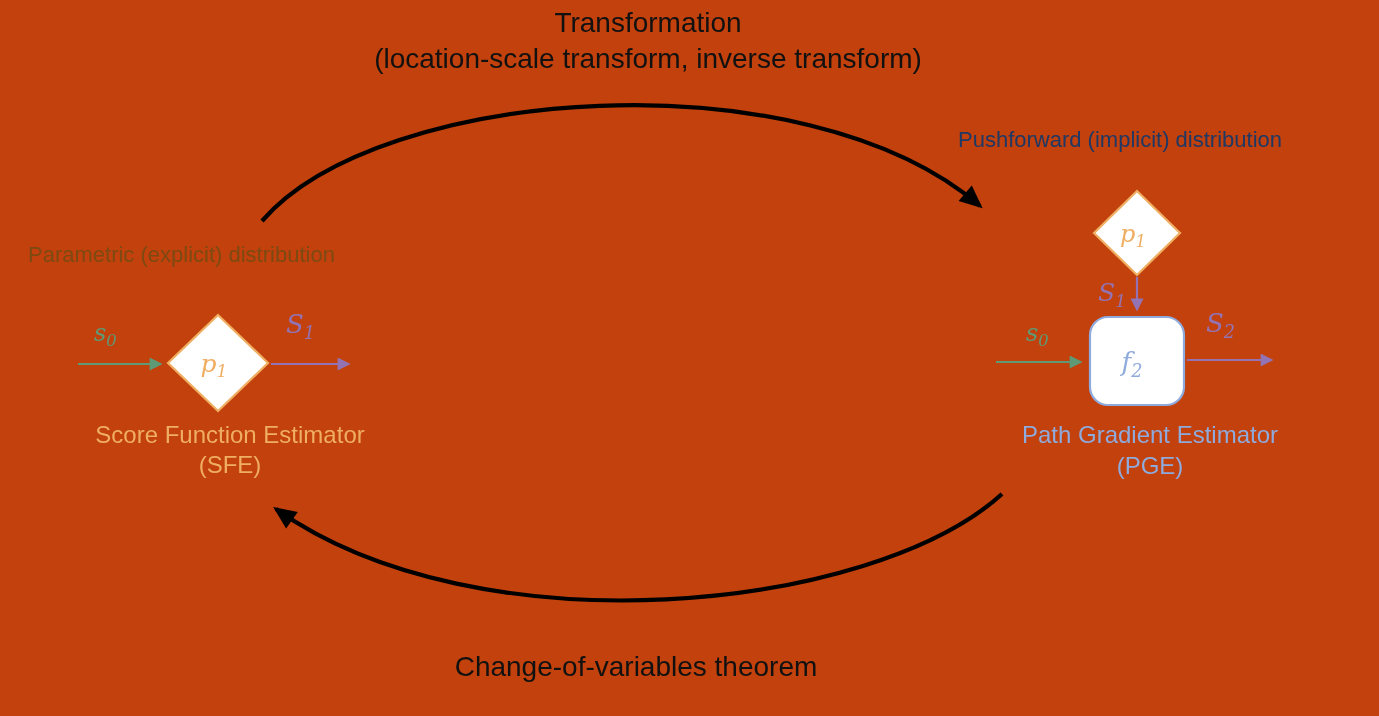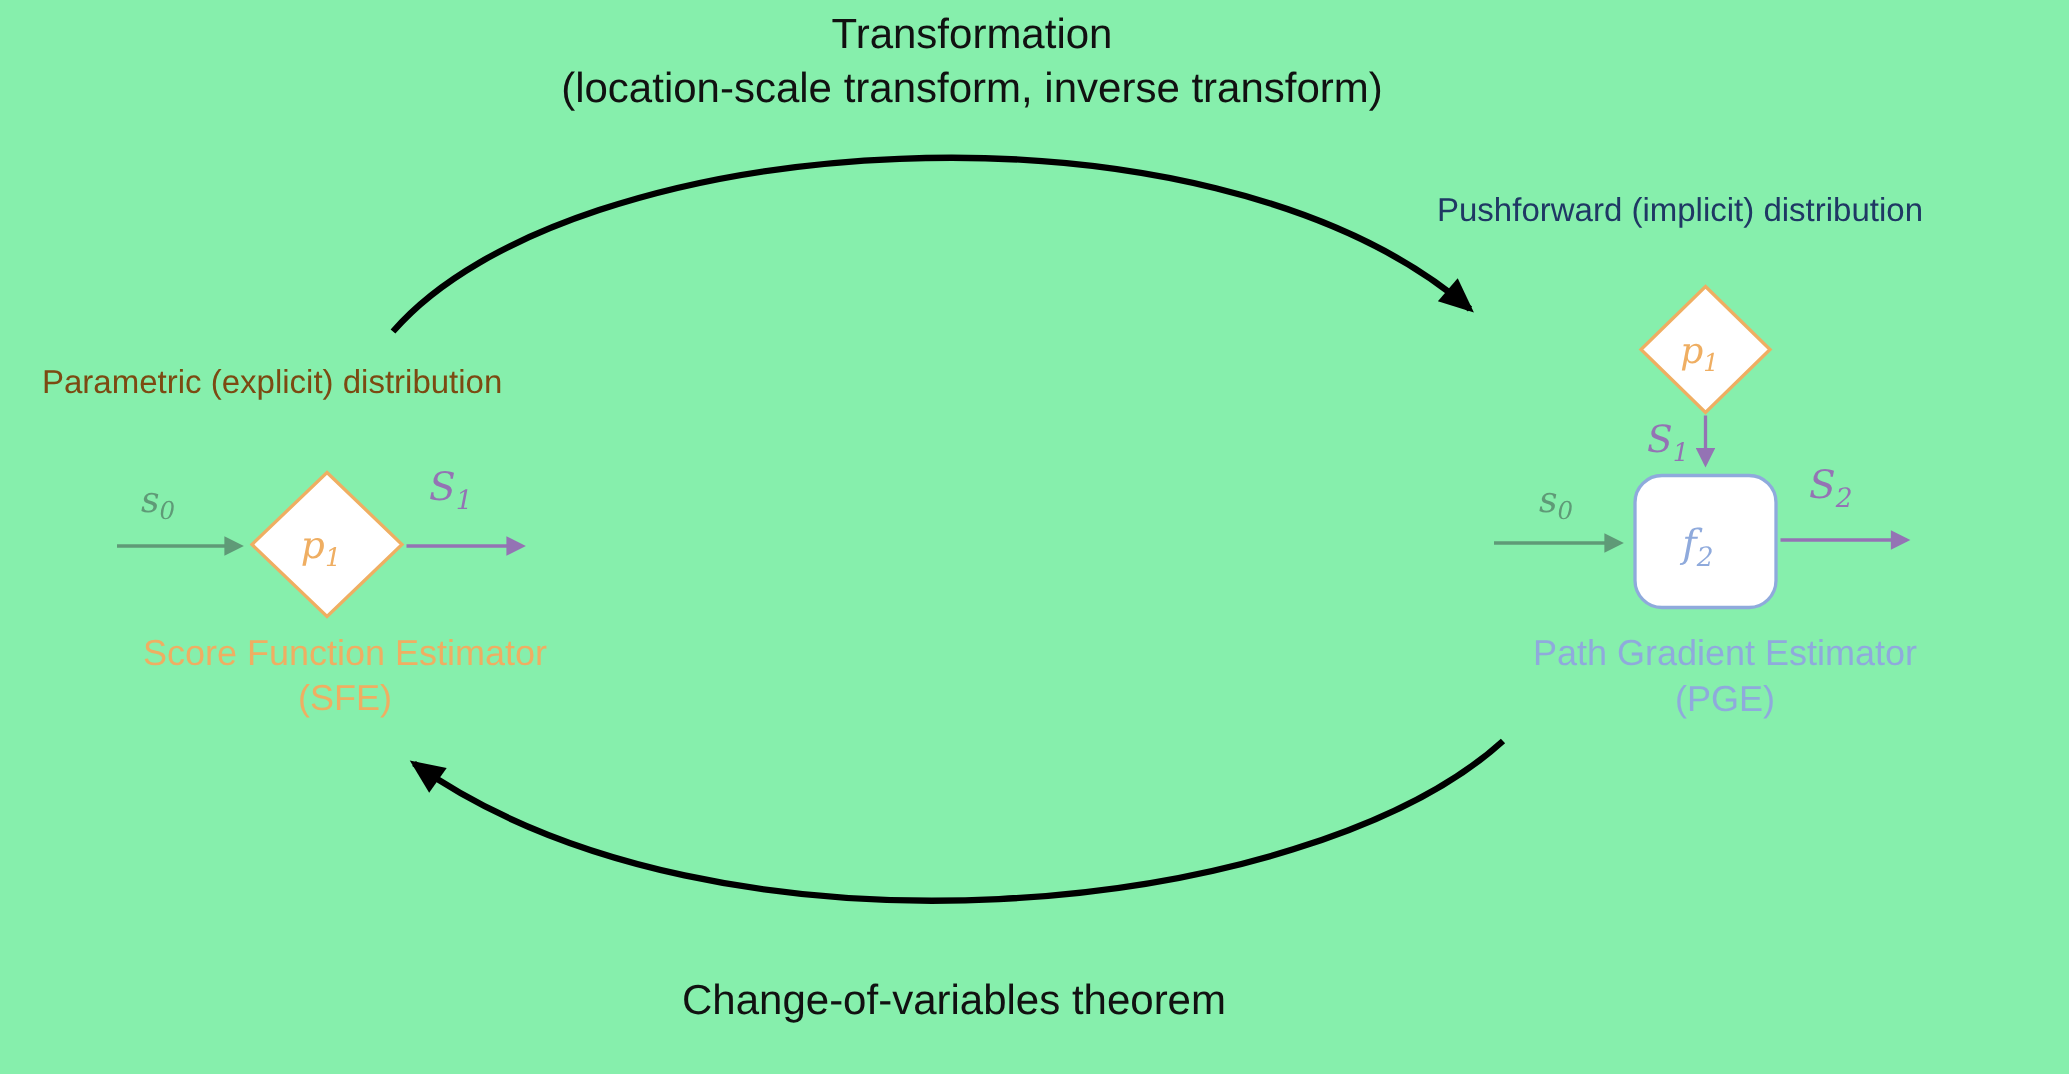--- a/index.html
+++ b/index.html
@@ -4,21 +4,21 @@
 <style>
   html, body {
     margin: 0;
     padding: 0;
     background: #ffffff;
   }
   .stage {
     position: relative;
     width: 1379px;
     height: 716px;
-    background: #86efac;
+    background: #c2410c;
     overflow: hidden;
   }
   svg { display: block; }
 
   
   .lbl {
     font-family: "Liberation Sans", sans-serif;
     fill: #111111;
   }
   .lbl-big   { font-size: 28px; }

